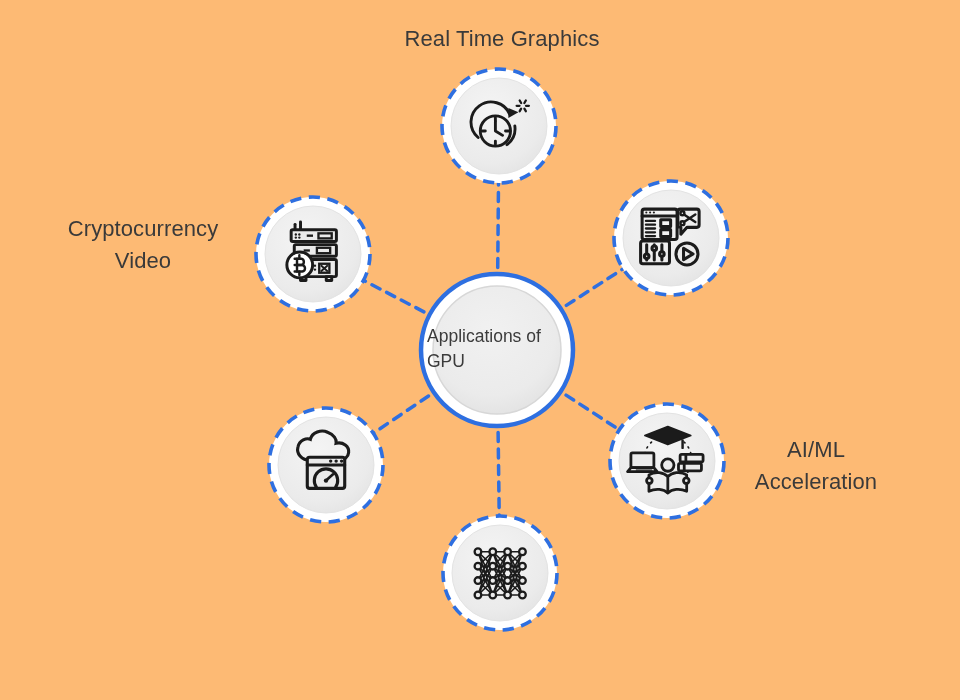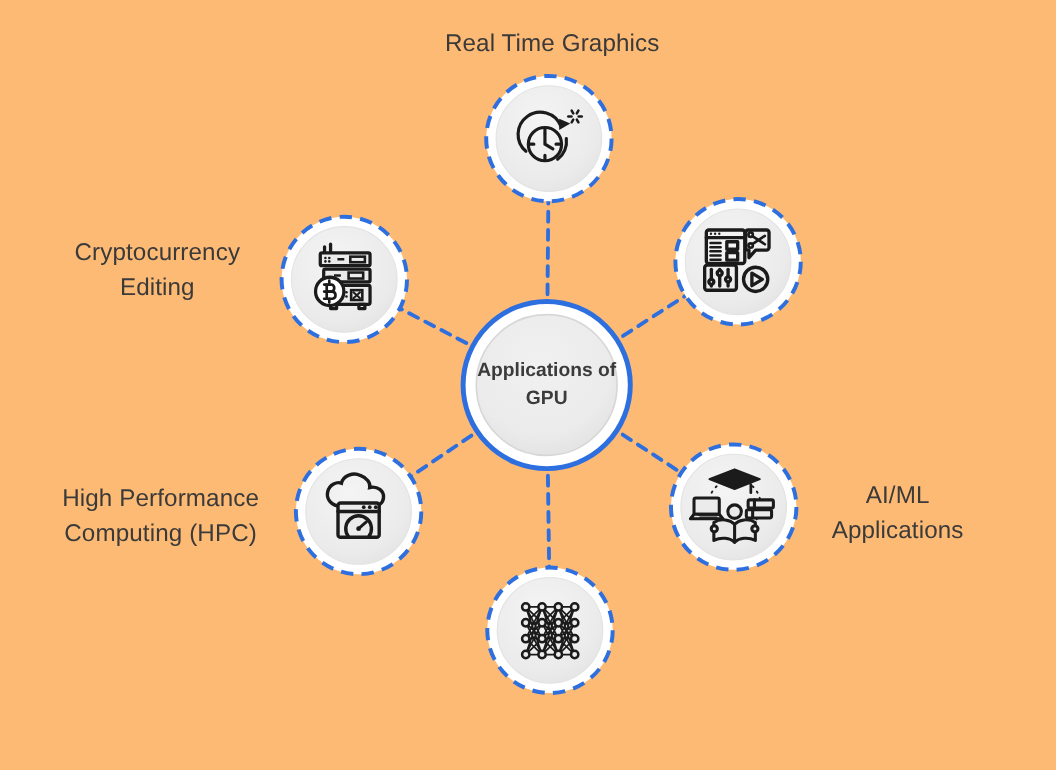--- a/index.html
+++ b/index.html
@@ -6,22 +6,22 @@
   .stage{
     position:relative;width:960px;height:700px;background:#fdba74;overflow:hidden;
     font-family:"Liberation Sans","DejaVu Sans",sans-serif;
   }
   .canvas{position:absolute;left:0;top:0;}
   .node-label{
     position:absolute;text-align:center;color:#3a3a3a;
     font-size:22px;line-height:1.47;font-weight:500;letter-spacing:.1px;
   }
   .center-label{
-    position:absolute;text-align:center;color:#3b3b3b;
-    font-size:17.5px;line-height:1.45;font-weight:700;
+    position:absolute;color:#3b3b3b;
+    font-size:17.5px;line-height:1.45;font-weight:400;
   }
   .icon{position:absolute;}
 </style>
 </head>
 <body>
 
 <div class="stage">
 
   <svg class="canvas" width="960" height="700" viewBox="0 0 960 700">
     <defs>
@@ -233,19 +233,18 @@
     <circle cx="33" cy="64" r="16.5" fill="#ffffff" stroke="#1b1b1b" stroke-width="3.8"></circle>
     <g fill="none" stroke="#1b1b1b" stroke-width="3.1" stroke-linecap="round" stroke-linejoin="round">
       <path d="M29.5 56 V72.5"></path>
       <path d="M26.5 56 H35 A4.2 4.2 0 0 1 35 64.2 H26.5"></path>
       <path d="M29.5 64.2 H36.2 A4.2 4.2 0 0 1 36.2 72.5 H26.5"></path>
       <path d="M32.5 51.5 V56 M32.5 72.5 V77"></path>
     </g>
   </svg>
 
   <div class="node-label" style="left:332px;top:23px;width:340px">Real Time Graphics</div>
-  <div class="node-label" style="left:736px;top:434px;width:160px">AI/ML Applications</div>
-  <div class="node-label" style="left:30px;top:437px;width:232px">High Performance Computing (HPC)</div>
-  <div class="node-label" style="left:43px;top:213px;width:200px">Cryptocurrency Editing</div>
+  <div class="node-label" style="left:736px;top:434px;width:160px">AI/ML Acceleration</div>
+  <div class="node-label" style="left:43px;top:213px;width:200px">Cryptocurrency Video</div>
 
   <div class="center-label" style="left:427px;top:324px;width:140px">Applications of GPU</div>
 
 </div>
 
 </body></html>

